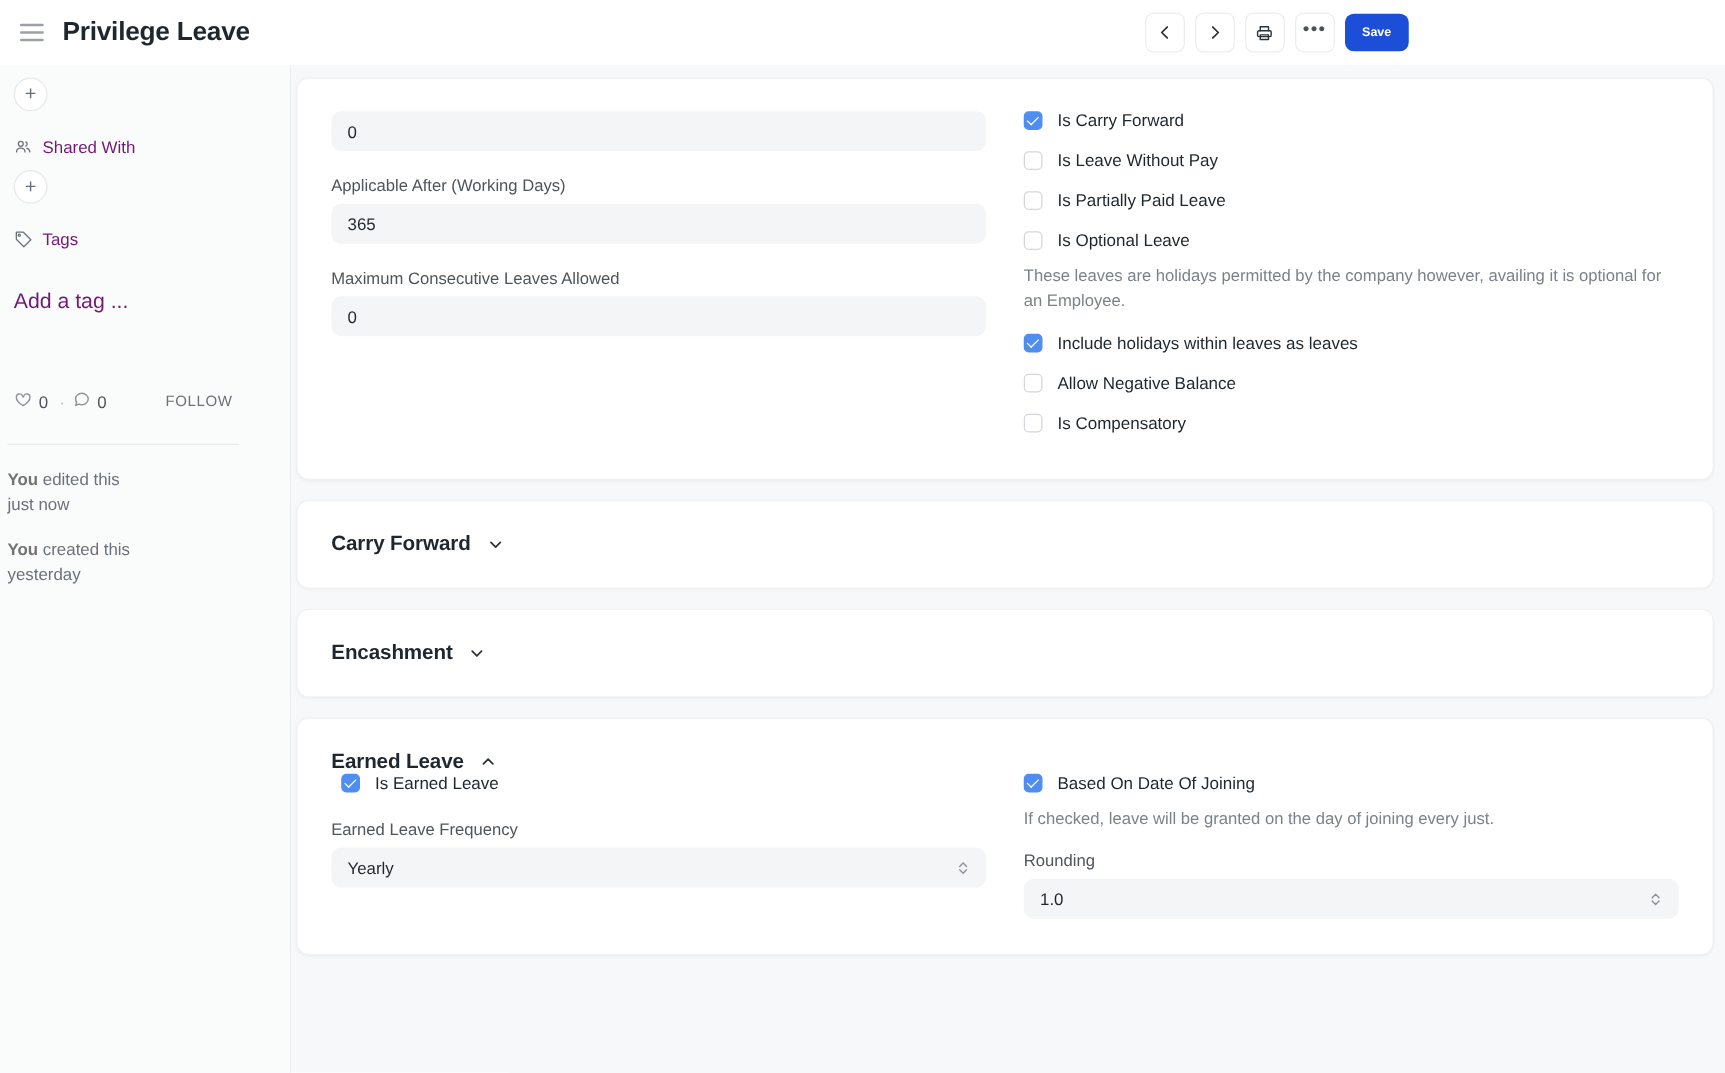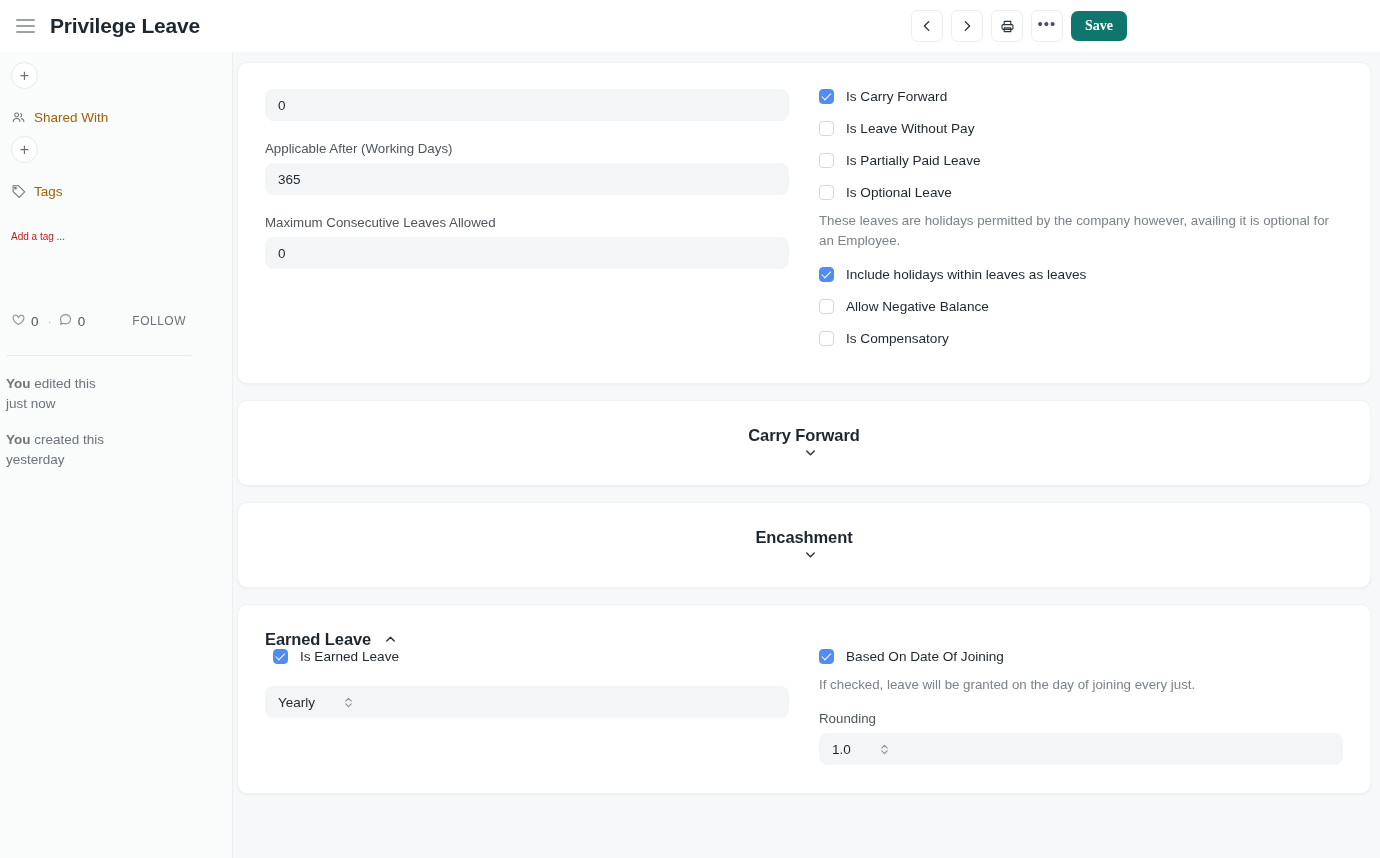--- a/index.html
+++ b/index.html
@@ -60,24 +60,24 @@
   .icon-btn svg { display: block; }
   .dots {
     font-size: 15px; line-height: 1; color: #4a5158; letter-spacing: 1px;
     transform: translateY(-3px);
   }
   .save-btn {
     height: 30px;
     padding: 0 14px;
     border: none;
     border-radius: 7px;
-    background: #0f766e;
+    background: #1d4ed8;
     color: #ffffff;
-    font-size: 14px;
-    font-family: Liberation Serif, serif;
+    font-size: 10px;
+    font-family: Liberation Sans, sans-serif;
     font-weight: 600;
     cursor: pointer;
     display: flex; align-items: center;
   }
 
   
   .body-wrap {
     position: absolute;
     top: 52px; left: 0;
     width: 1380px; height: 806px;
@@ -101,29 +101,29 @@
     background: #ffffff;
     display: flex; align-items: center; justify-content: center;
     color: #6a7178;
     font-size: 16px;
     line-height: 1;
     cursor: pointer;
     margin-left: 5px;
   }
   .side-head {
     display: flex; align-items: center; gap: 8px;
-    color: #a16207;
+    color: #701a75;
     font-size: 13.5px;
     margin: 21px 0 11px 5px;
     font-weight: 500;
   }
   .side-head svg { display:block; flex: none; }
   .add-tag {
-    color: #b91c1c;
-    font-size: 10px;
+    color: #701a75;
+    font-size: 17px;
     margin-left: 5px;
     cursor: pointer;
     margin-top: 32px;
   }
   .stats-row {
     position: absolute;
     left: 6px; right: 16px;
     top: 260px;
     display: flex;
     align-items: center;
@@ -195,20 +195,21 @@
     border-radius: 8px;
     font-size: 13.5px;
     color: #1f272e;
     display: flex;
     align-items: center;
     padding: 0 12px;
     width: 100%;
     font-family: "Liberation Sans", sans-serif;
   }
   .control.select {
+    justify-content: space-between;
     cursor: pointer;
     gap: 28px;
   }
   .stepper {
     display: flex; flex-direction: column; gap: 1px;
     color: #8b9199;
   }
 
   .check-row {
     display: flex;
@@ -246,21 +247,20 @@
     line-height: 20px;
     margin: -6px 0 16px 0;
     max-width: 520px;
   }
 
   
   .card.collapsed {
     padding: 25px 27px 25px 27px;
     display: flex;
     align-items: center;
-    flex-direction: column;
   }
   .card.section-open { padding: 25px 27px 28px 27px; }
   .sec-title {
     font-size: 16.5px;
     font-weight: bold;
     color: #1f272e;
     letter-spacing: -0.1px;
   }
   .chev {
     margin-left: 12px;
@@ -472,20 +472,21 @@
       </div>
 
       <div class="earned-inner">
         <div class="col">
           <div class="check-row">
             <span class="cb on"></span>
             <span class="cb-label">Is Earned Leave</span>
           </div>
 
           <div class="field">
+            <div class="field-label">Earned Leave Frequency</div>
             <div class="control select">
               <span>Yearly</span>
               <span class="stepper">
                 <svg width="11" height="13" viewBox="0 0 12 14" fill="none" stroke="#8b9199" stroke-width="1.2" stroke-linecap="round" stroke-linejoin="round">
                     <polyline points="3,5.5 6,2.5 9,5.5"></polyline>
                     <polyline points="3,8.5 6,11.5 9,8.5"></polyline>
                   </svg>
               </span>
             </div>
           </div>

